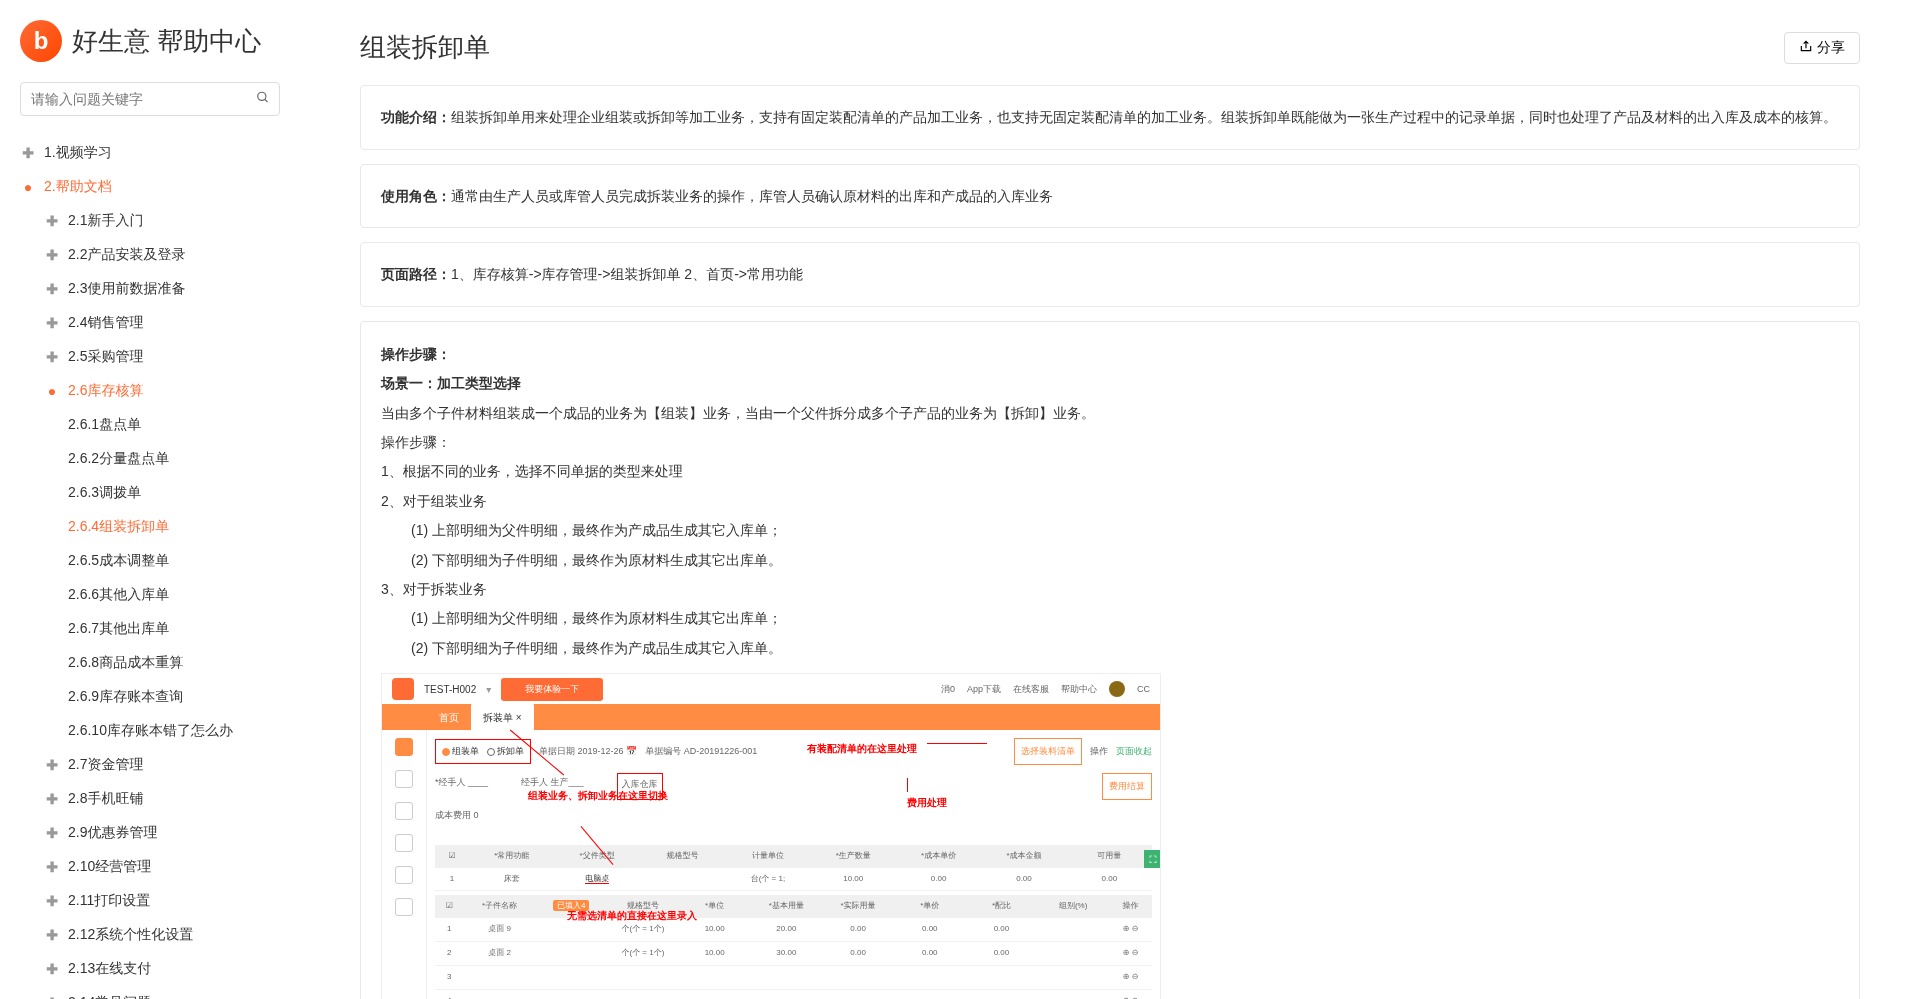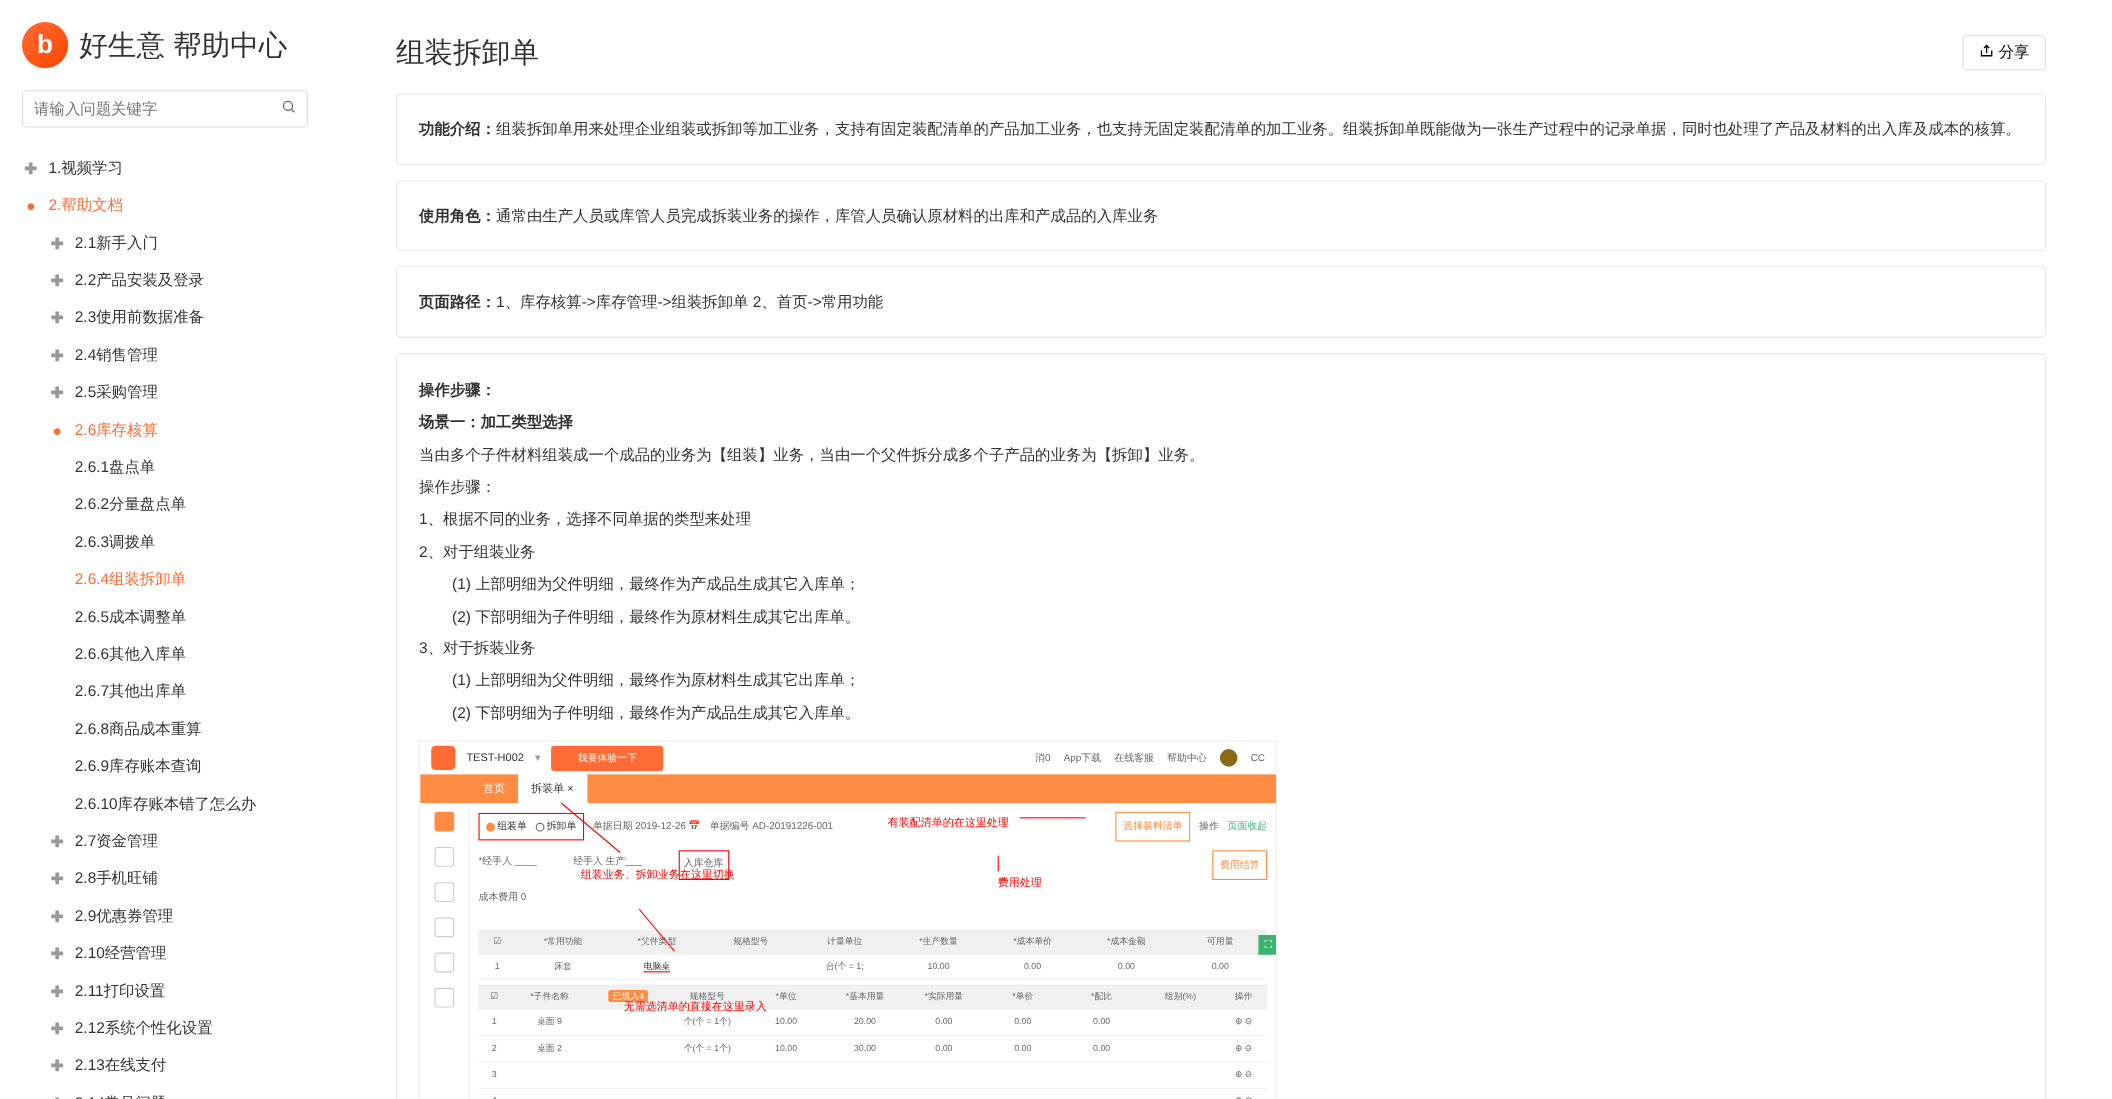--- a/index.html
+++ b/index.html
@@ -44,21 +44,21 @@
 .ss-sidebar { width: 45px; background: #fff; border-right: 1px solid #eee; display: flex; flex-direction: column; align-items: center; padding-top: 8px; gap: 14px; }
 .ss-side-icon { width: 18px; height: 18px; border: 1px solid #ccc; border-radius: 3px; }
 .ss-side-icon.home { background: #ff8c42; border-color: #ff8c42; }
 .ss-main { flex: 1; background: #fff; padding: 8px; font-size: 9px; position: relative; }
 .ss-row1 { display: flex; align-items: center; gap: 8px; margin-bottom: 8px; }
 .ss-radio-box { border: 1px solid #ff0000; padding: 2px 6px; display: flex; gap: 8px; }
 .ss-radio { display: flex; align-items: center; gap: 2px; }
 .ss-dot { width: 8px; height: 8px; border-radius: 50%; border: 1px solid #666; }
 .ss-dot.on { background: #ff8c42; border-color: #ff8c42; }
 .ss-field { color: #666; }
-.ss-anno { color: #ff0000; font-size: 10px; position: absolute; }
+.ss-anno { color: #ff0000; font-size: 10px; position: absolute; font-weight: bold; }
 .ss-line { position: absolute; background: #ff0000; }
 .ss-orange-box { border: 1px solid #ff8c42; padding: 3px 6px; color: #ff8c42; }
 .ss-table { width: 100%; margin-top: 40px; }
 .ss-th-row { display: flex; background: #f0f0f0; padding: 3px 0; font-size: 8px; color: #666; }
 .ss-th { flex: 1; text-align: center; }
 .ss-td-row { display: flex; padding: 3px 0; font-size: 8px; border-bottom: 1px solid #f0f0f0; }
 .ss-td { flex: 1; text-align: center; color: #666; }
 .ss-red-under { border-bottom: 1px solid #ff0000; color: #333; }
 .ss-red-btn { background: #ff8c42; color: #fff; padding: 1px 4px; border-radius: 2px; }
 </style>

